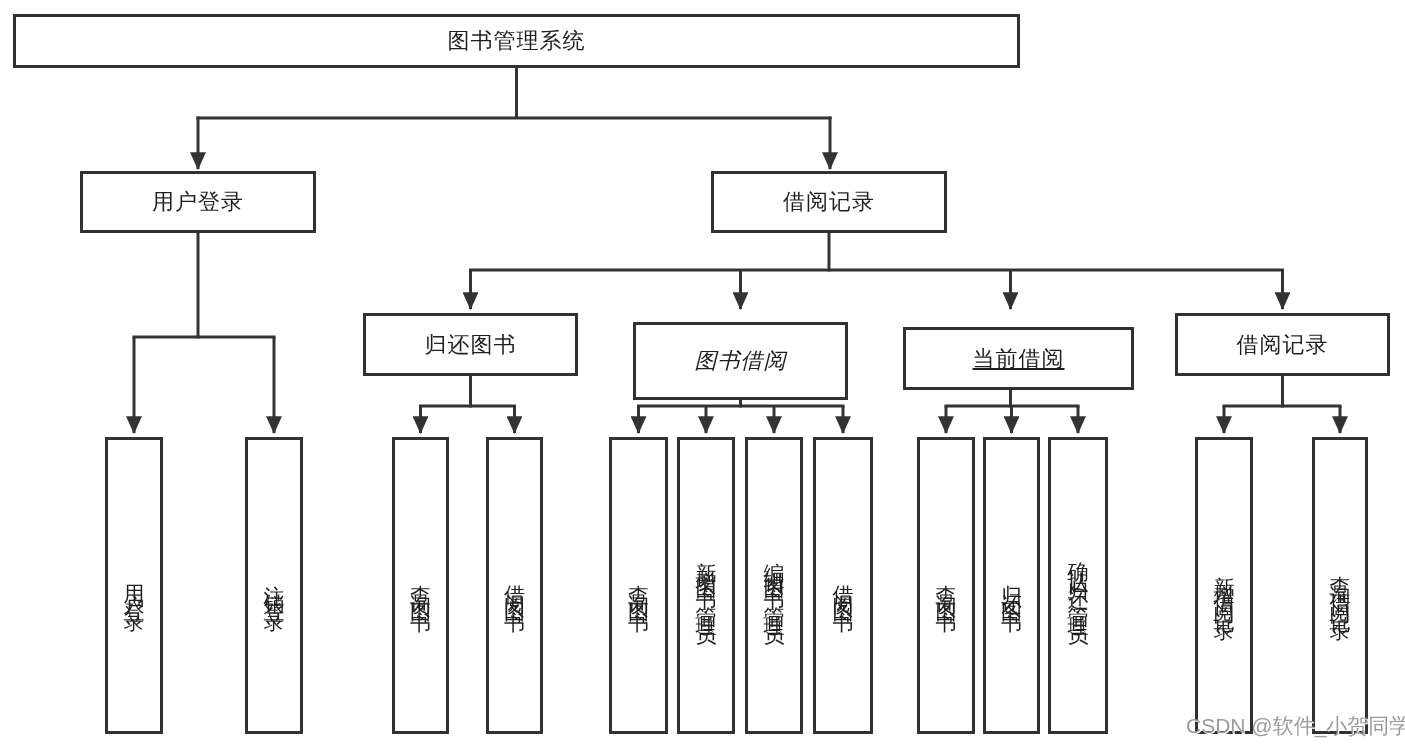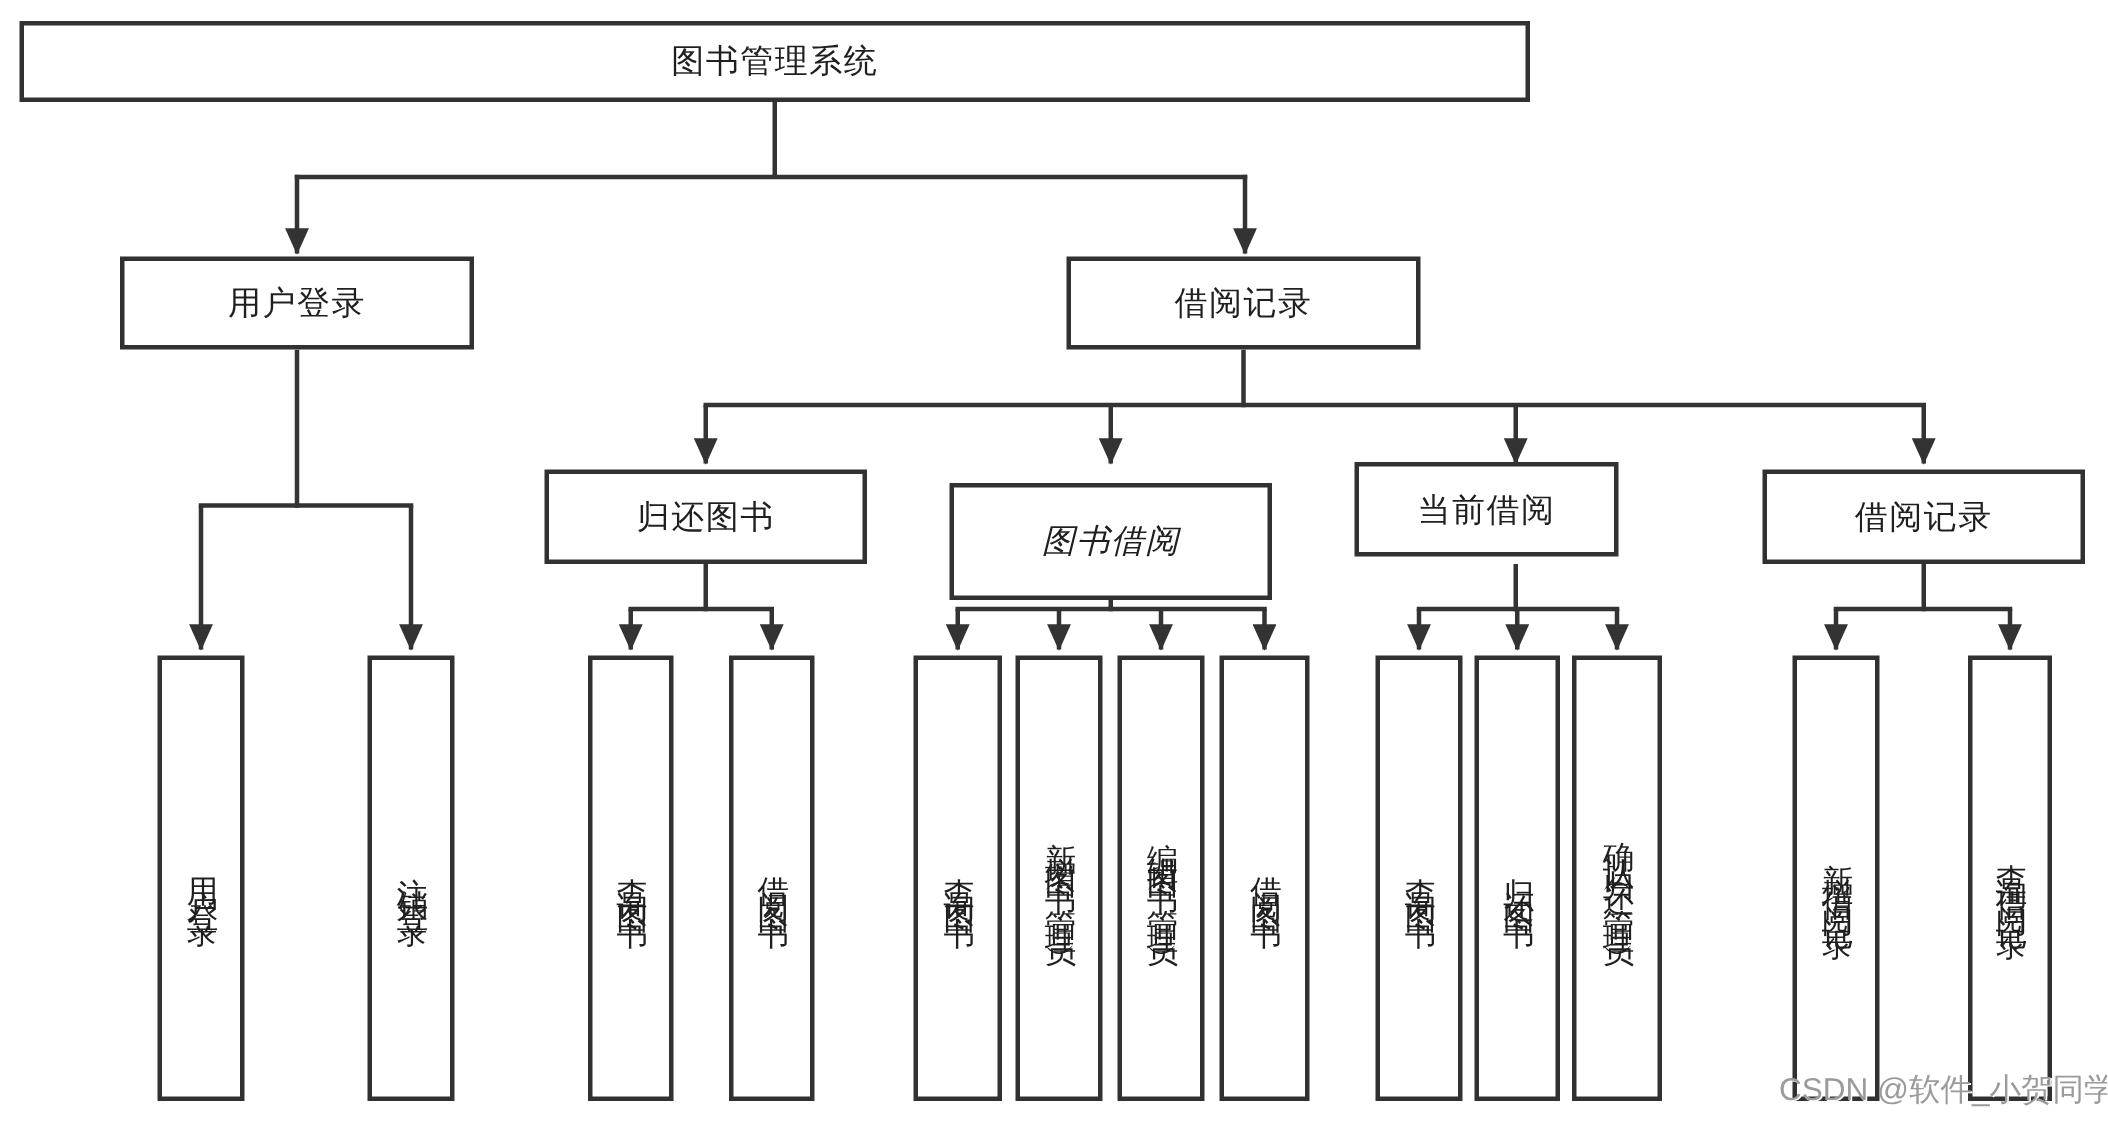--- a/index.html
+++ b/index.html
@@ -77,21 +77,21 @@
     </g>
   </svg>
 
   <div class="node hlabel" style="left:13px;top:14px;width:1007px;height:54px;">图书管理系统</div>
 
   <div class="node hlabel" style="left:80px;top:171px;width:236px;height:62px;">用户登录</div>
   <div class="node hlabel" style="left:711px;top:171px;width:236px;height:62px;">借阅记录</div>
 
   <div class="node hlabel" style="left:363px;top:313px;width:215px;height:63px;">归还图书</div>
   <div class="node hlabel" style="left:633px;top:322px;width:215px;height:78px;font-style:italic;">图书借阅</div>
-  <div class="node hlabel" style="left:903px;top:308px;width:176px;height:63px;">当前借阅</div>
+  <div class="node hlabel" style="left:903px;top:327px;width:231px;height:63px;text-decoration:underline;">当前借阅</div>
   <div class="node hlabel" style="left:1175px;top:313px;width:215px;height:63px;">借阅记录</div>
 
   <div class="node" style="left:105px;top:437px;width:58px;height:297px;">
     <span class="vtext">用户登录</span>
   </div>
   <div class="node" style="left:245px;top:437px;width:58px;height:297px;">
     <span class="vtext">注销登录</span>
   </div>
 
   <div class="node" style="left:392px;top:437px;width:57px;height:297px;">

